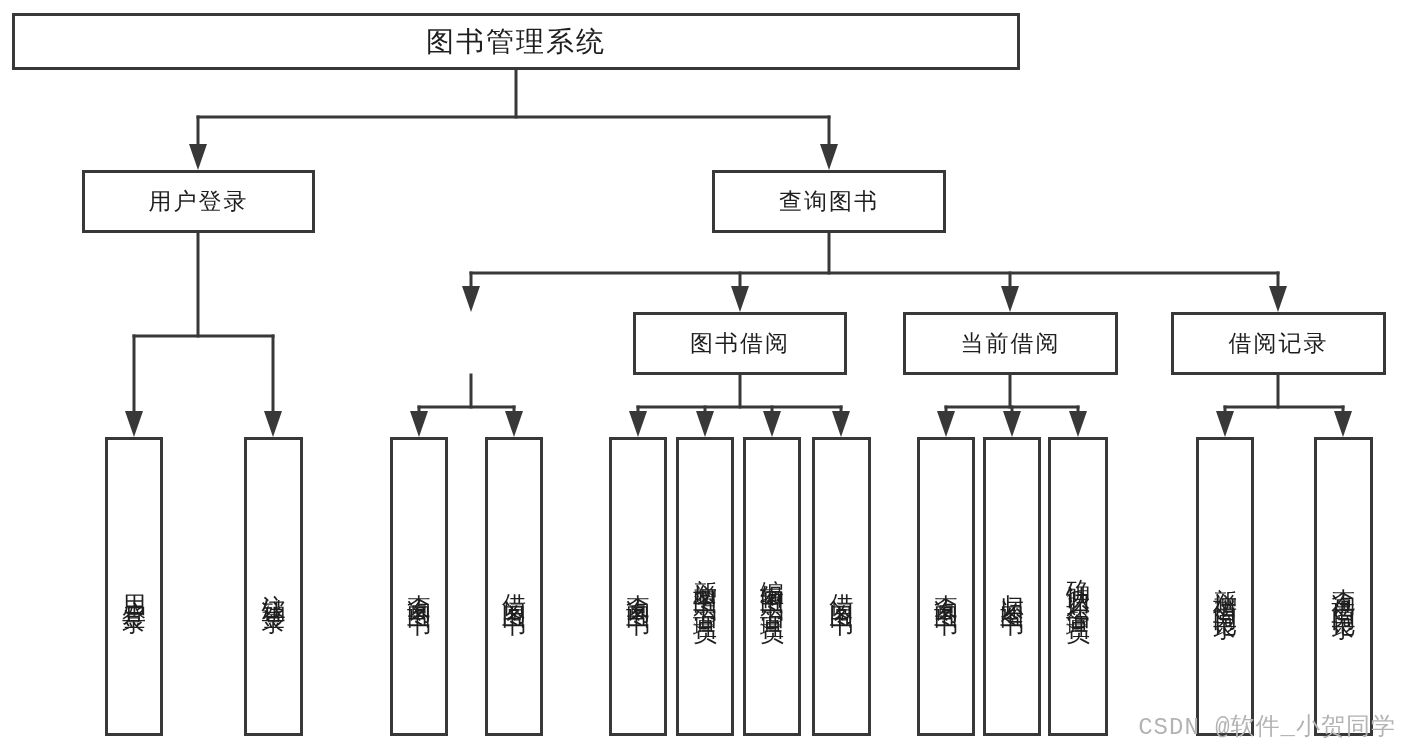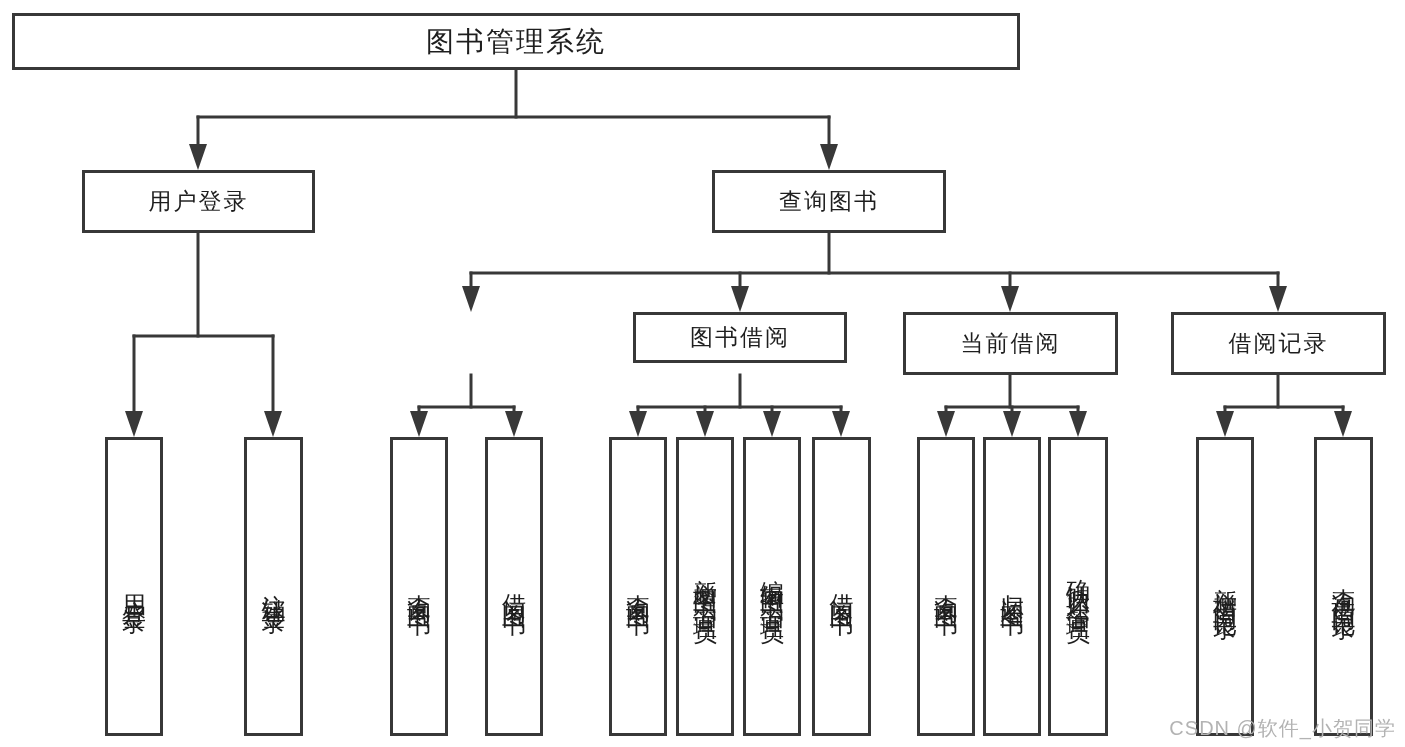--- a/index.html
+++ b/index.html
@@ -32,25 +32,26 @@
   .v{
     writing-mode:vertical-rl;
     text-orientation:mixed;
     font-size:24px;
     letter-spacing:6px;
     line-height:1;
   }
   .watermark{
     position:absolute;
     right:9px;bottom:5px;
-    font-size:20px;
+    font-size:24px;
     color:var(--wm);
     letter-spacing:1px;
     z-index:3;
     white-space:nowrap;
+    font-family:Liberation Mono, monospace;
   }
 </style>
 </head>
 <body>
 
 <div class="canvas">
 
   <svg class="connectors" width="1405" height="747" viewBox="0 0 1405 747">
     <g stroke="var(--line)" stroke-width="3" fill="none" stroke-linecap="square">
 
@@ -118,21 +119,21 @@
       <polygon points="1225,437 1216,411 1234,411"></polygon>
       <polygon points="1343,437 1334,411 1352,411"></polygon>
     </g>
   </svg>
 
   <div class="node h root" style="left:12px;top:13px;width:1008px;height:57px">图书管理系统</div>
 
   <div class="node h" style="left:82px;top:170px;width:233px;height:63px">用户登录</div>
   <div class="node h" style="left:712px;top:170px;width:234px;height:63px">查询图书</div>
 
-  <div class="node h" style="left:633px;top:312px;width:214px;height:51px">图书借阅</div>
+  <div class="node h" style="left:633px;top:312px;width:214px;height:63px">图书借阅</div>
   <div class="node h" style="left:1171px;top:312px;width:215px;height:63px">借阅记录</div>
   <div class="node h" style="left:903px;top:312px;width:215px;height:63px">当前借阅</div>
 
   <div class="node v" style="left:105px;top:437px;width:58px;height:299px">用户登录</div>
   <div class="node v" style="left:244px;top:437px;width:59px;height:299px">注销登录</div>
 
   <div class="node v" style="left:390px;top:437px;width:58px;height:299px">查询图书</div>
   <div class="node v" style="left:485px;top:437px;width:58px;height:299px">借阅图书</div>
 
   <div class="node v" style="left:609px;top:437px;width:58px;height:299px">查询图书</div>

